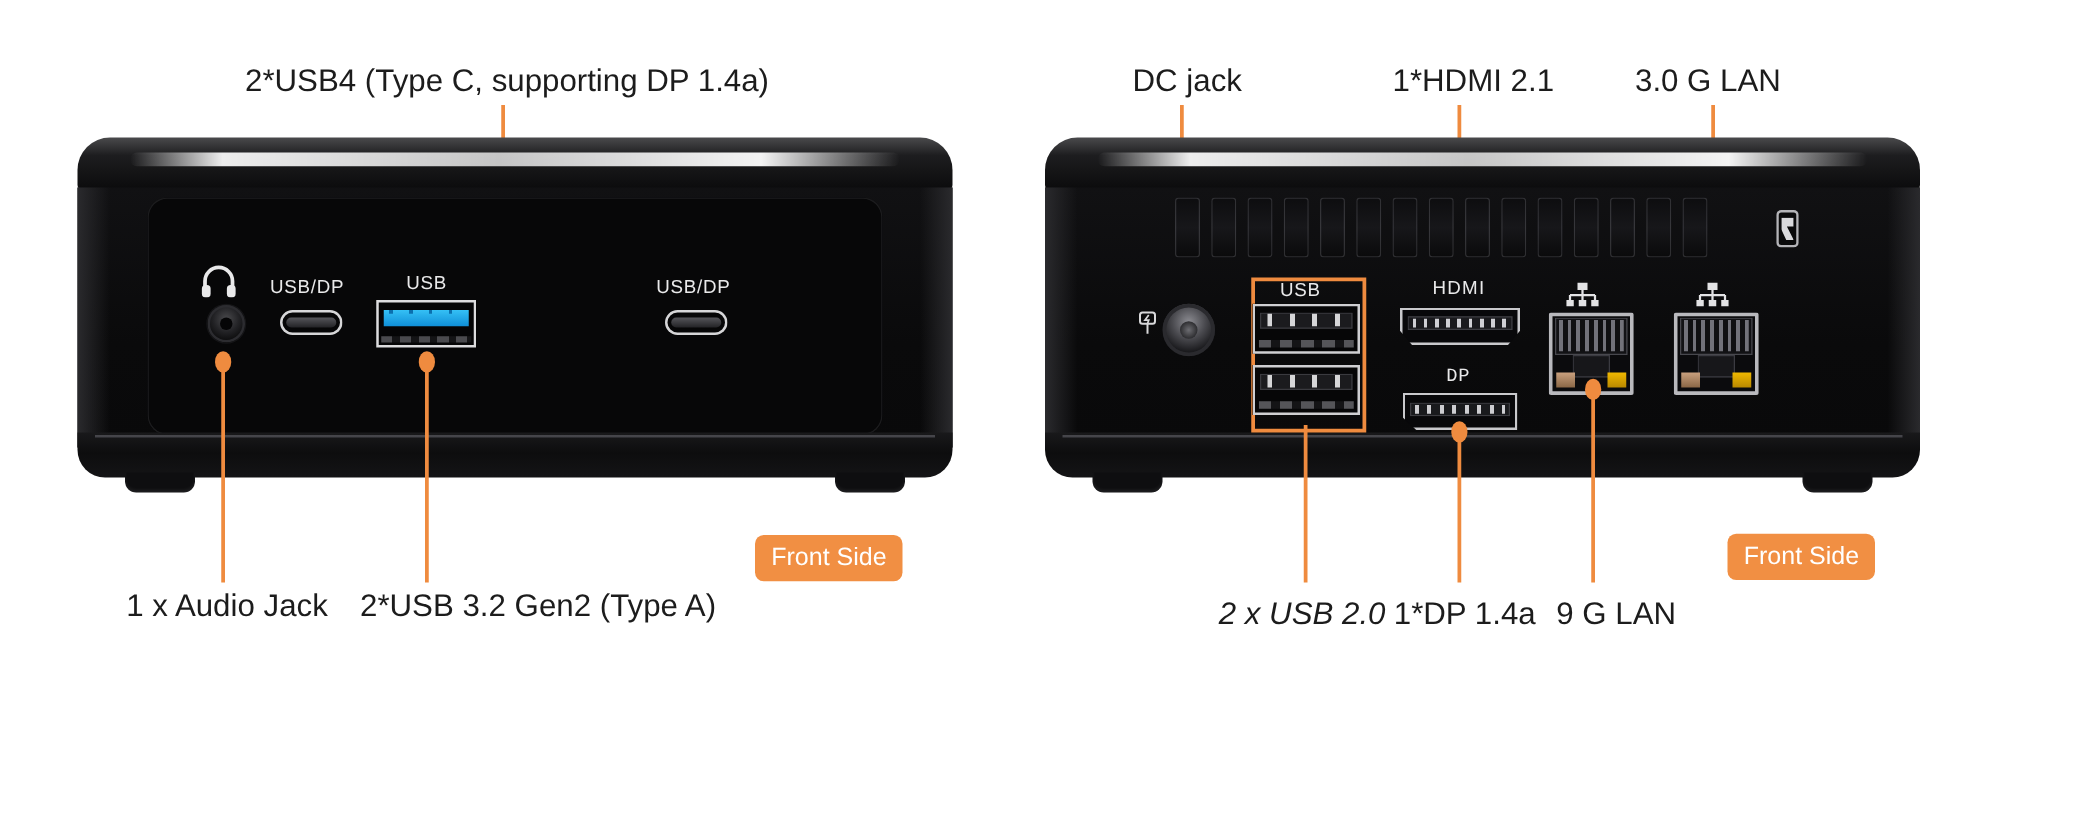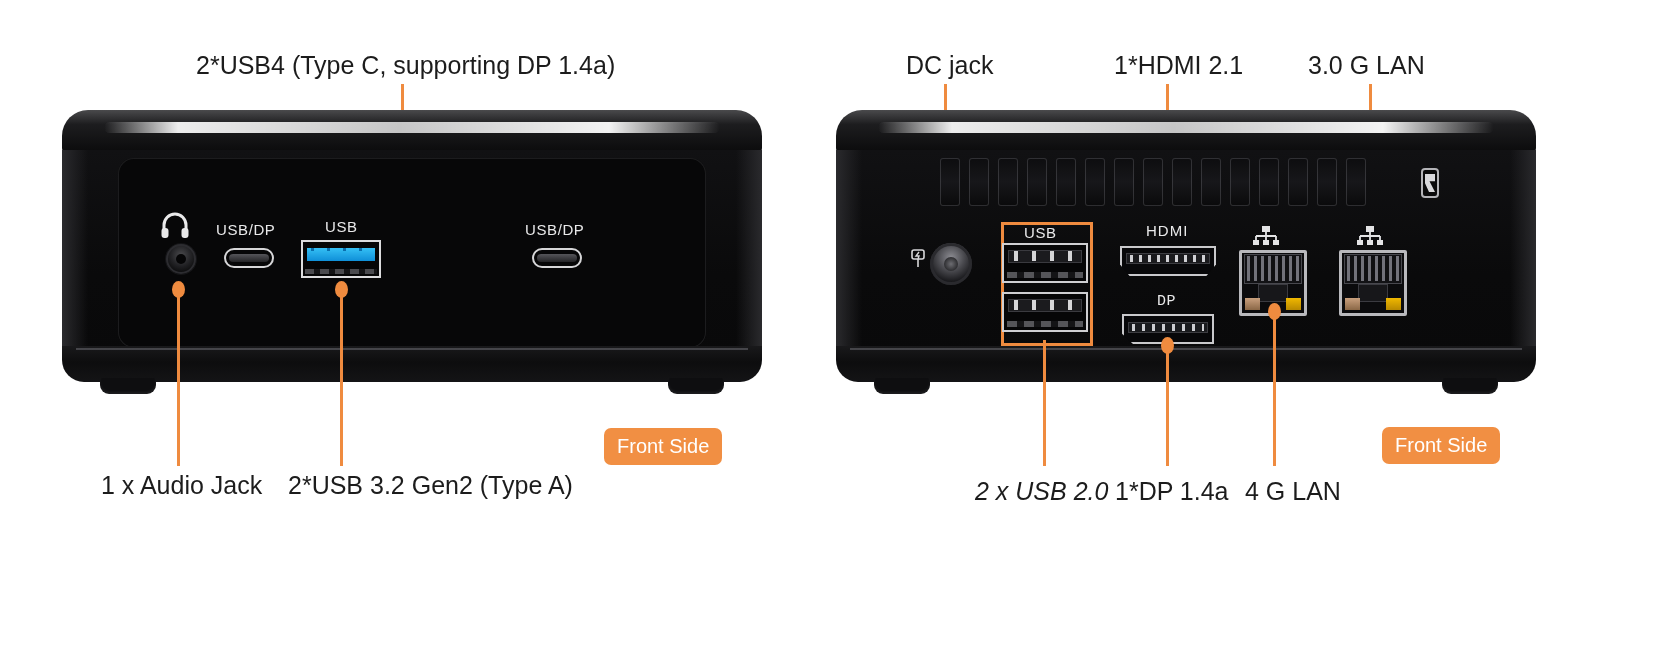--- a/index.html
+++ b/index.html
@@ -304,18 +304,18 @@
 
     <div class="vline" style="left:1043px;top:340px;height:126px;"></div>
     <div class="anno" style="left:975px;top:476px;font-style:italic;">2 x USB 2.0</div>
 
     <div class="dot" style="left:1161px;top:337px;"></div>
     <div class="vline" style="left:1166px;top:352px;height:114px;"></div>
     <div class="anno" style="left:1115px;top:476px;">1*DP 1.4a</div>
 
     <div class="dot" style="left:1268px;top:303px;"></div>
     <div class="vline" style="left:1273px;top:318px;height:148px;"></div>
-    <div class="anno" style="left:1245px;top:476px;">4 G LAN</div>
+    <div class="anno" style="left:1245px;top:476px;">9 G LAN</div>
 
     <div class="badge" style="left:1382px;top:427px;">Front Side</div>
   </div>
 
 </div>
 
 </body></html>

